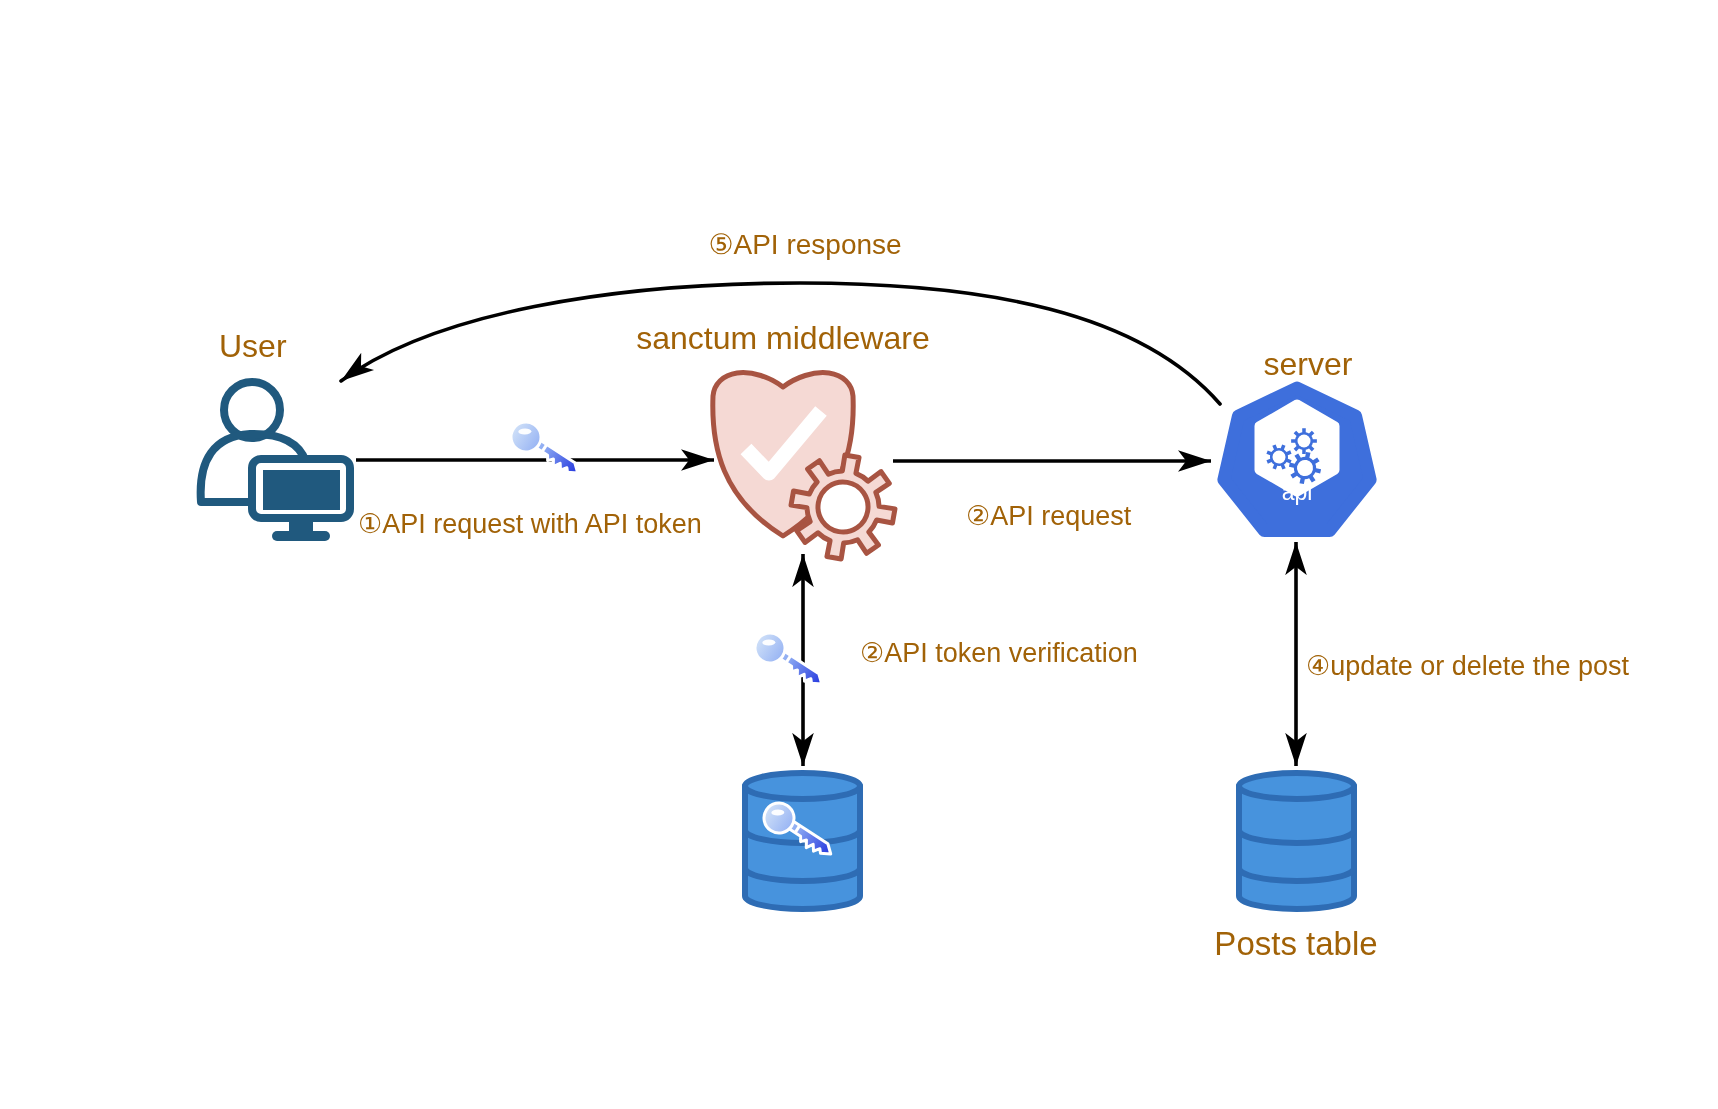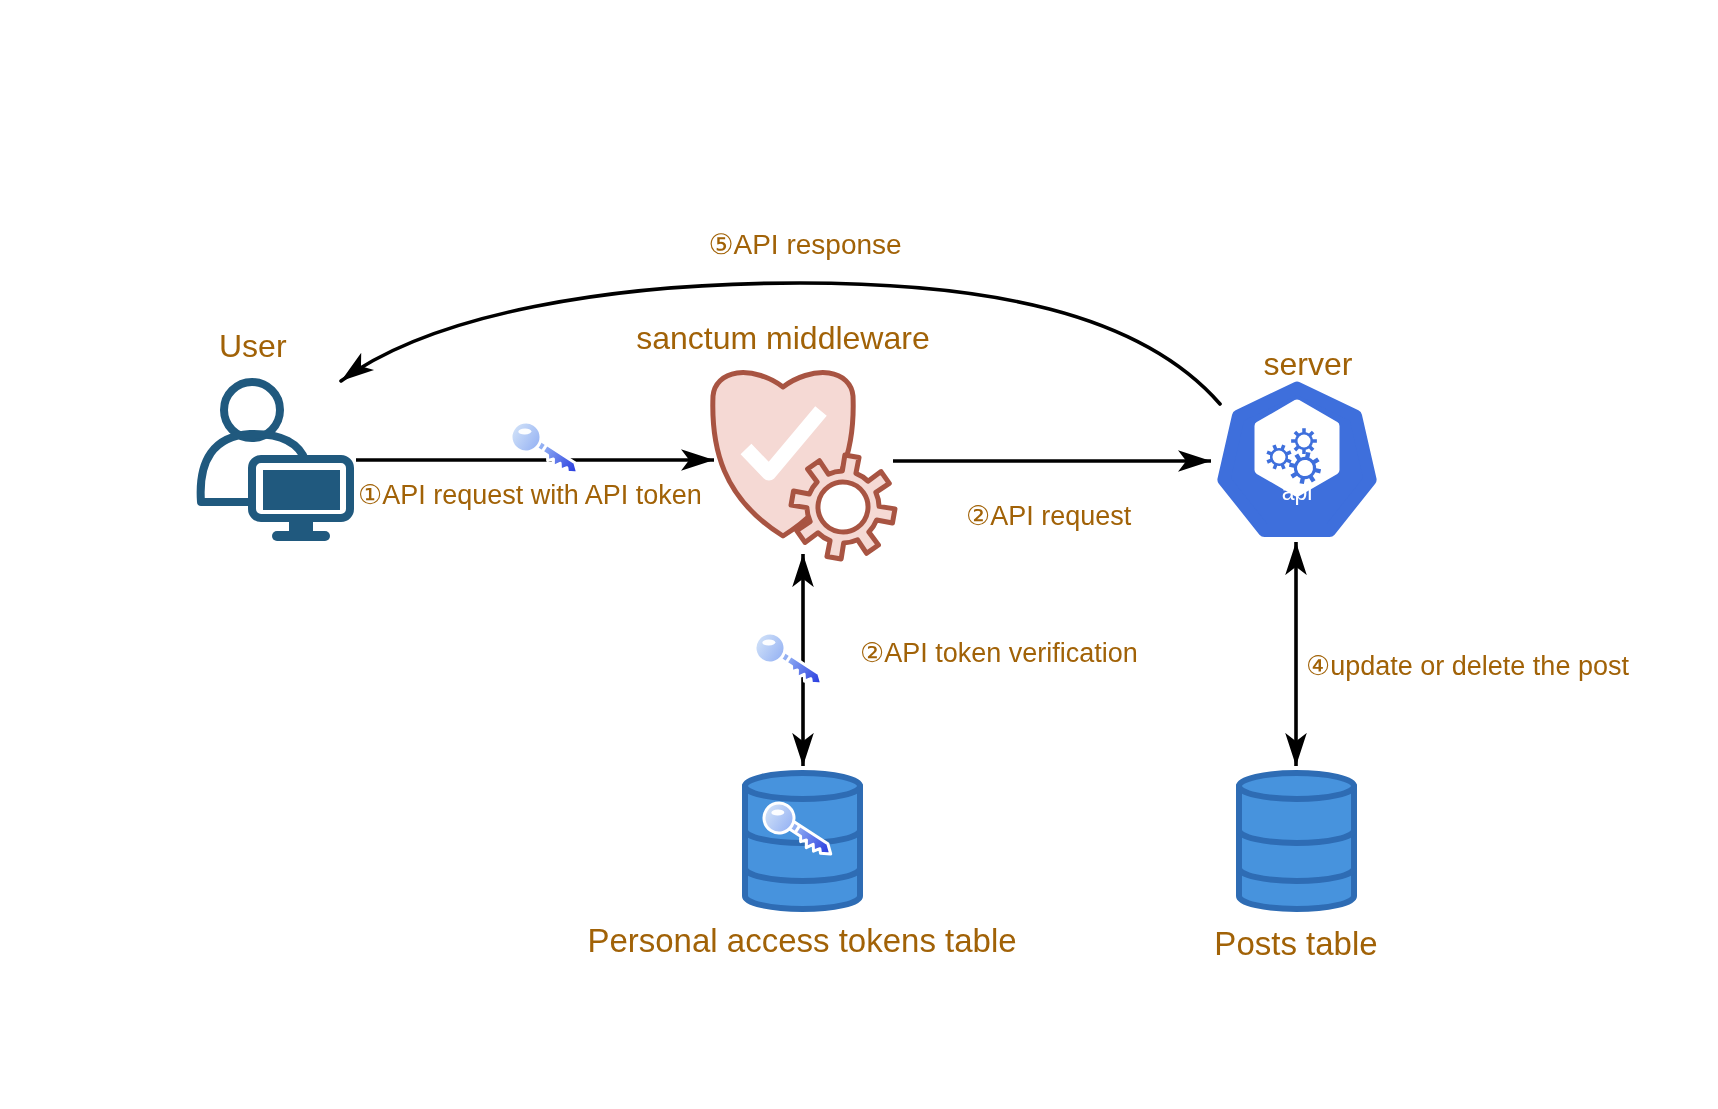--- a/index.html
+++ b/index.html
@@ -121,25 +121,24 @@
     <use href="#keyShape" transform="translate(770,648) rotate(33)"></use>
     <use href="#keyShape" transform="translate(779,818) rotate(33)"></use>
   </svg>
 
   <div class="label node-title" style="left:219px;top:328px;">User</div>
 
   <div class="label node-title centered" style="left:783px;top:320px;">sanctum middleware</div>
 
   <div class="label node-title centered" style="left:1292px;top:346px;margin-left:16px;">server</div>
 
-  <div class="label table-title centered" style="left:802px;top:922px;">Personal access tokens table</div>
 
   <div class="label table-title centered" style="left:1296px;top:925px;">Posts table</div>
 
-  <div class="label edge-label" style="left:358px;top:479px;text-align:right;">①API request with API token</div>
+  <div class="label edge-label" style="left:358px;top:508px;text-align:right;">①API request with API token</div>
 
   <div class="label edge-label" style="left:860px;top:637px;">②API token verification</div>
 
   <div class="label edge-label" style="left:966px;top:500px;">②API request</div>
 
   <div class="label edge-label" style="left:1306px;top:650px;">④update or delete the post</div>
 
   <div class="label edge-label centered" style="left:805px;top:228px;font-size:28px;">⑤API response</div>
 
 </div>

